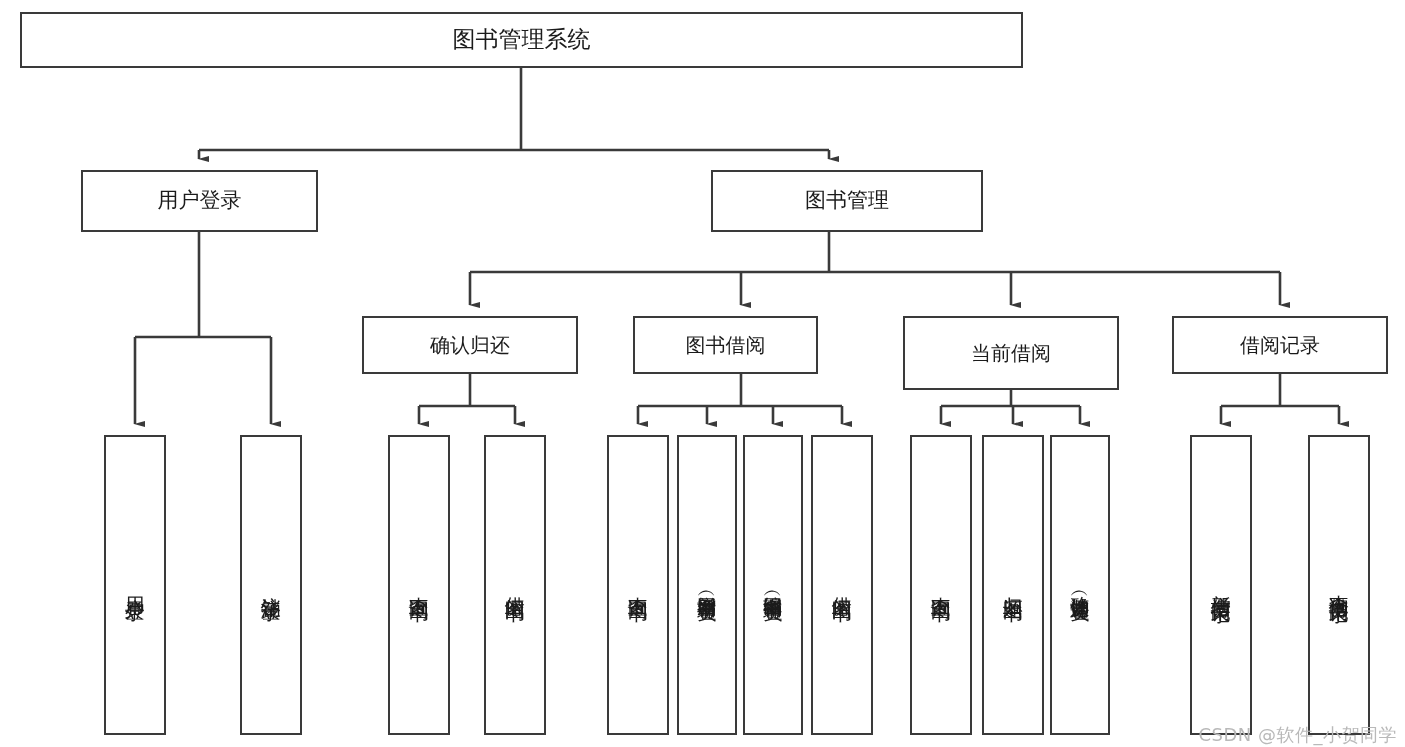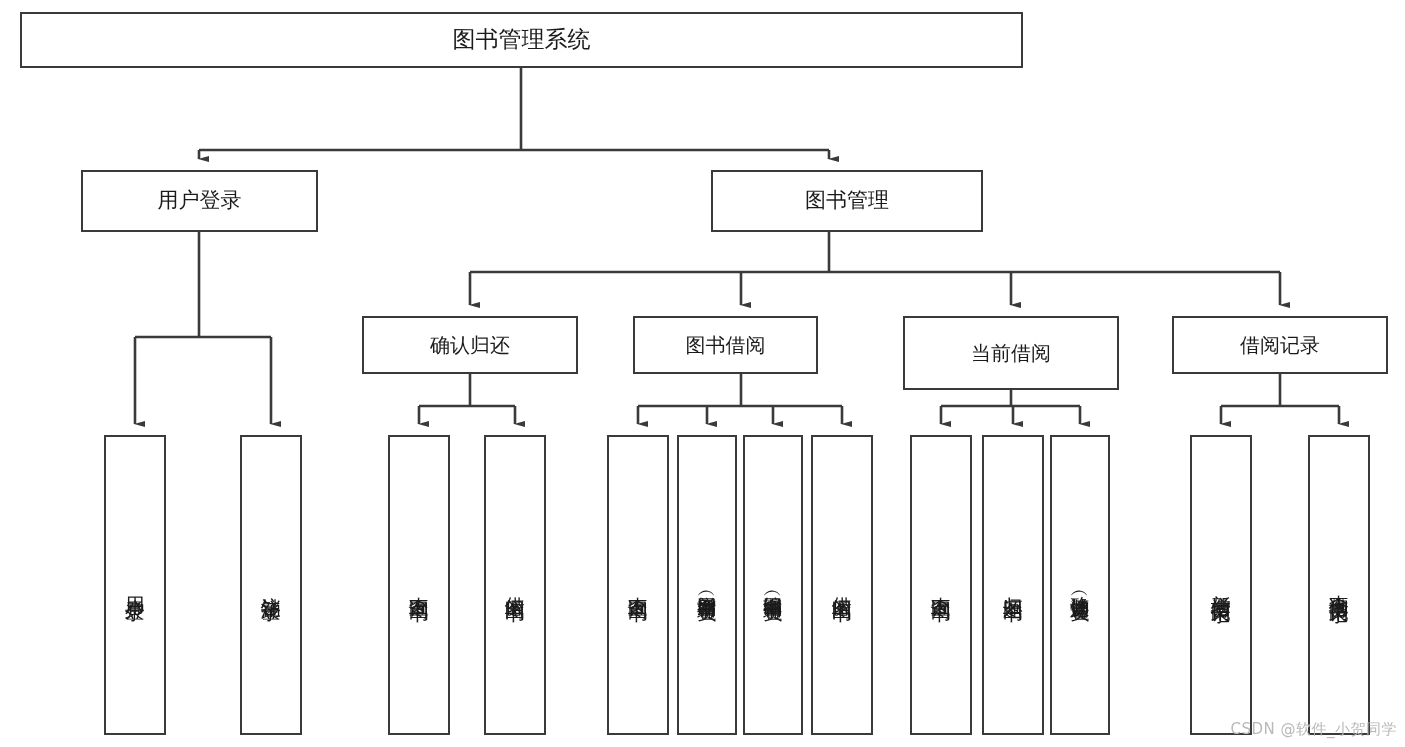--- a/index.html
+++ b/index.html
@@ -56,22 +56,22 @@
   }
   #n-root { font-size: 23px; }
   .lvl2 { font-size: 21px; }
   .lvl3 { font-size: 20px; }
   .leaf { font-size: 20px; }
   .leaf.tight { font-size: 19px; letter-spacing: 1px; }
 
   #watermark {
     position: absolute;
     right: 8px;
-    bottom: 8px;
-    font-size: 15px;
+    bottom: 0;
+    font-size: 18px;
     color: #b9b9b9;
     white-space: nowrap;
     letter-spacing: 0.5px;
   }
 </style>
 </head>
 <body>
 
 <div id="canvas">
 

